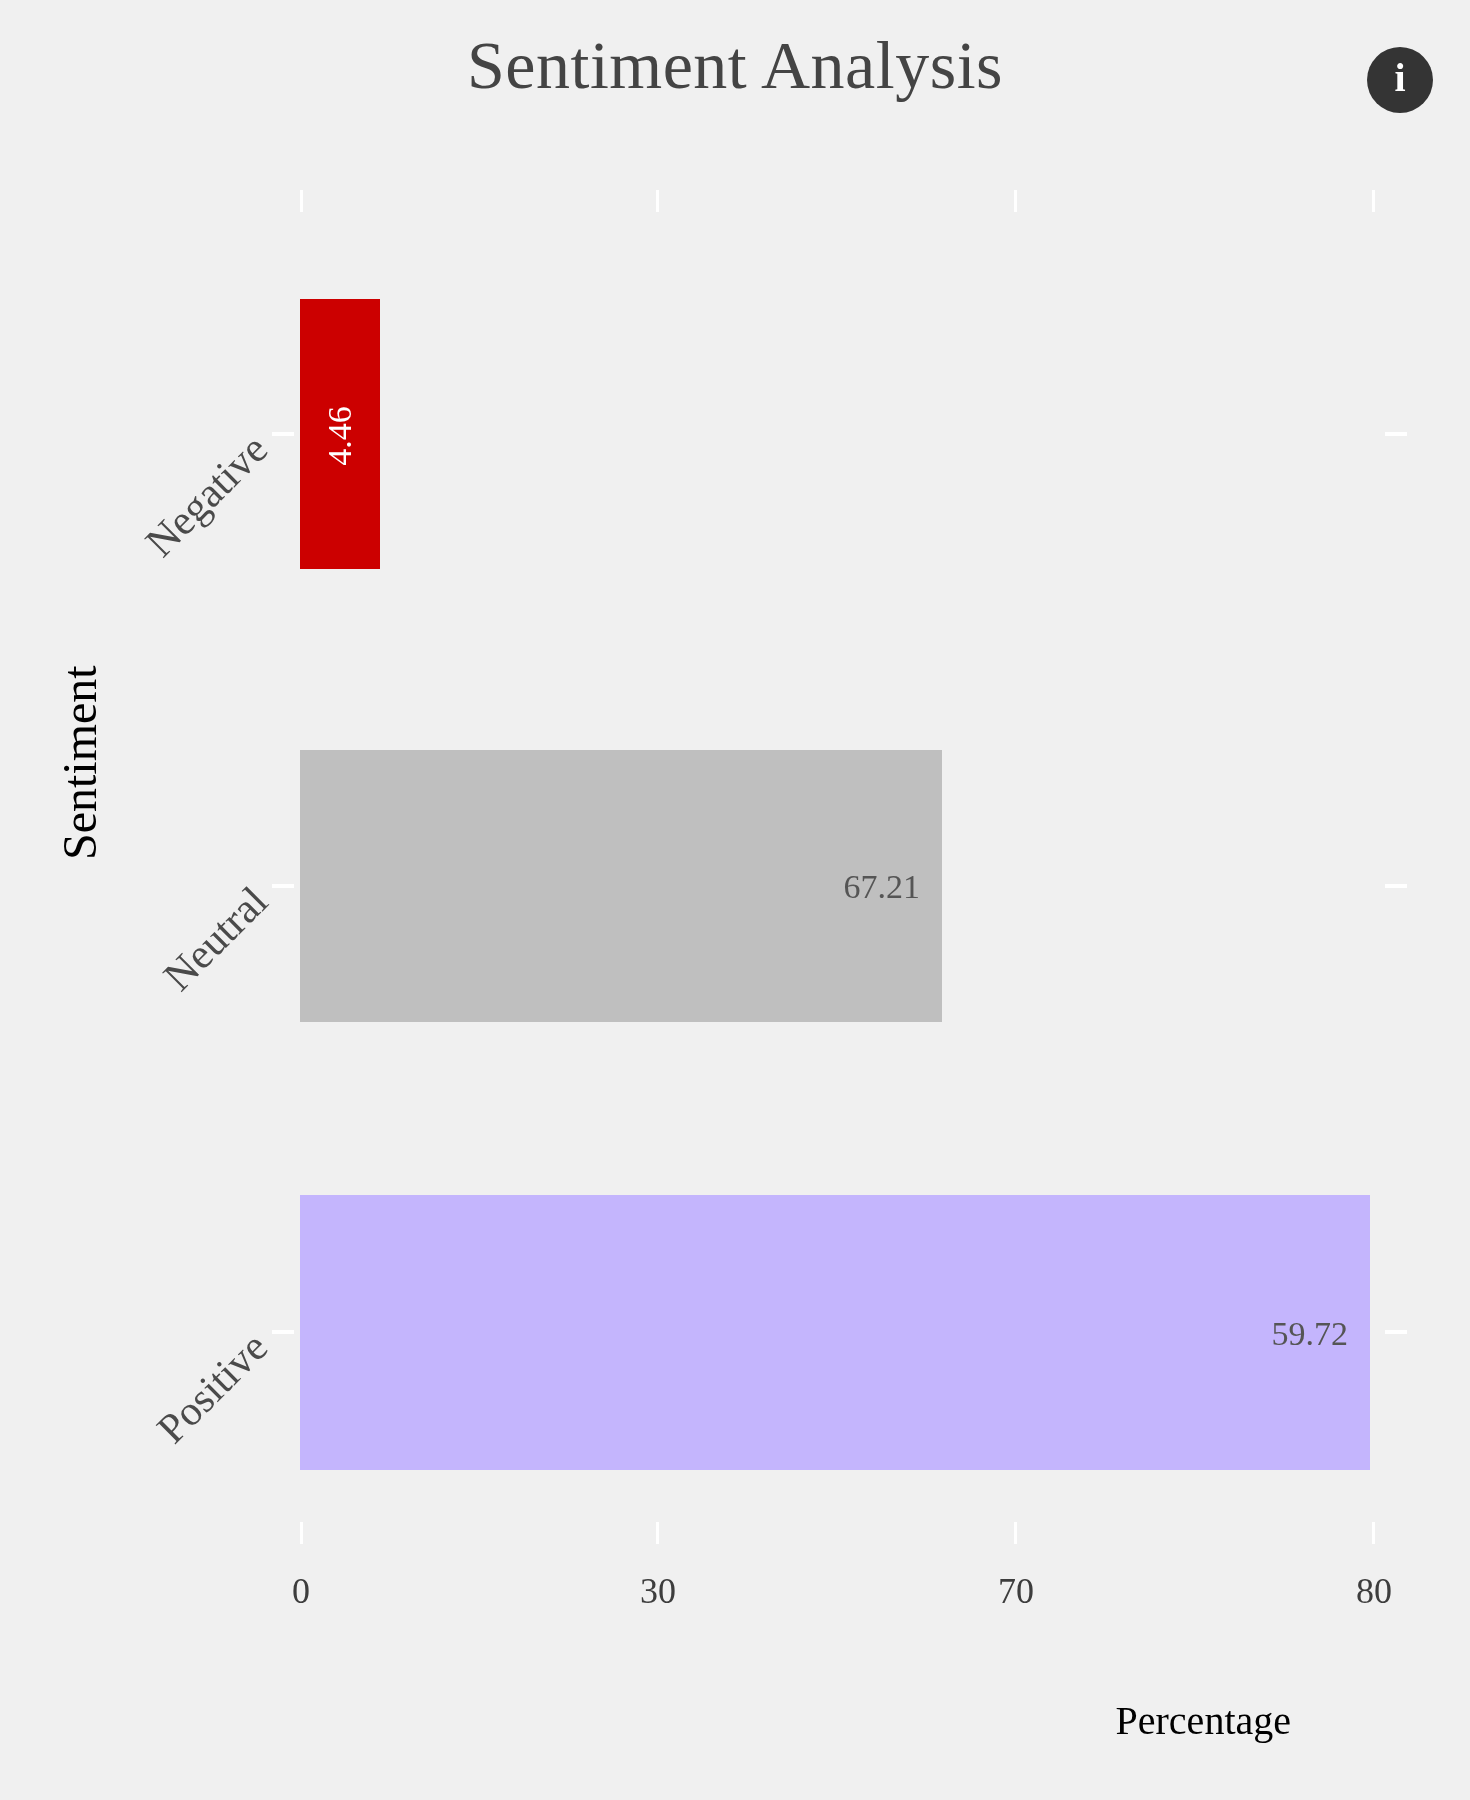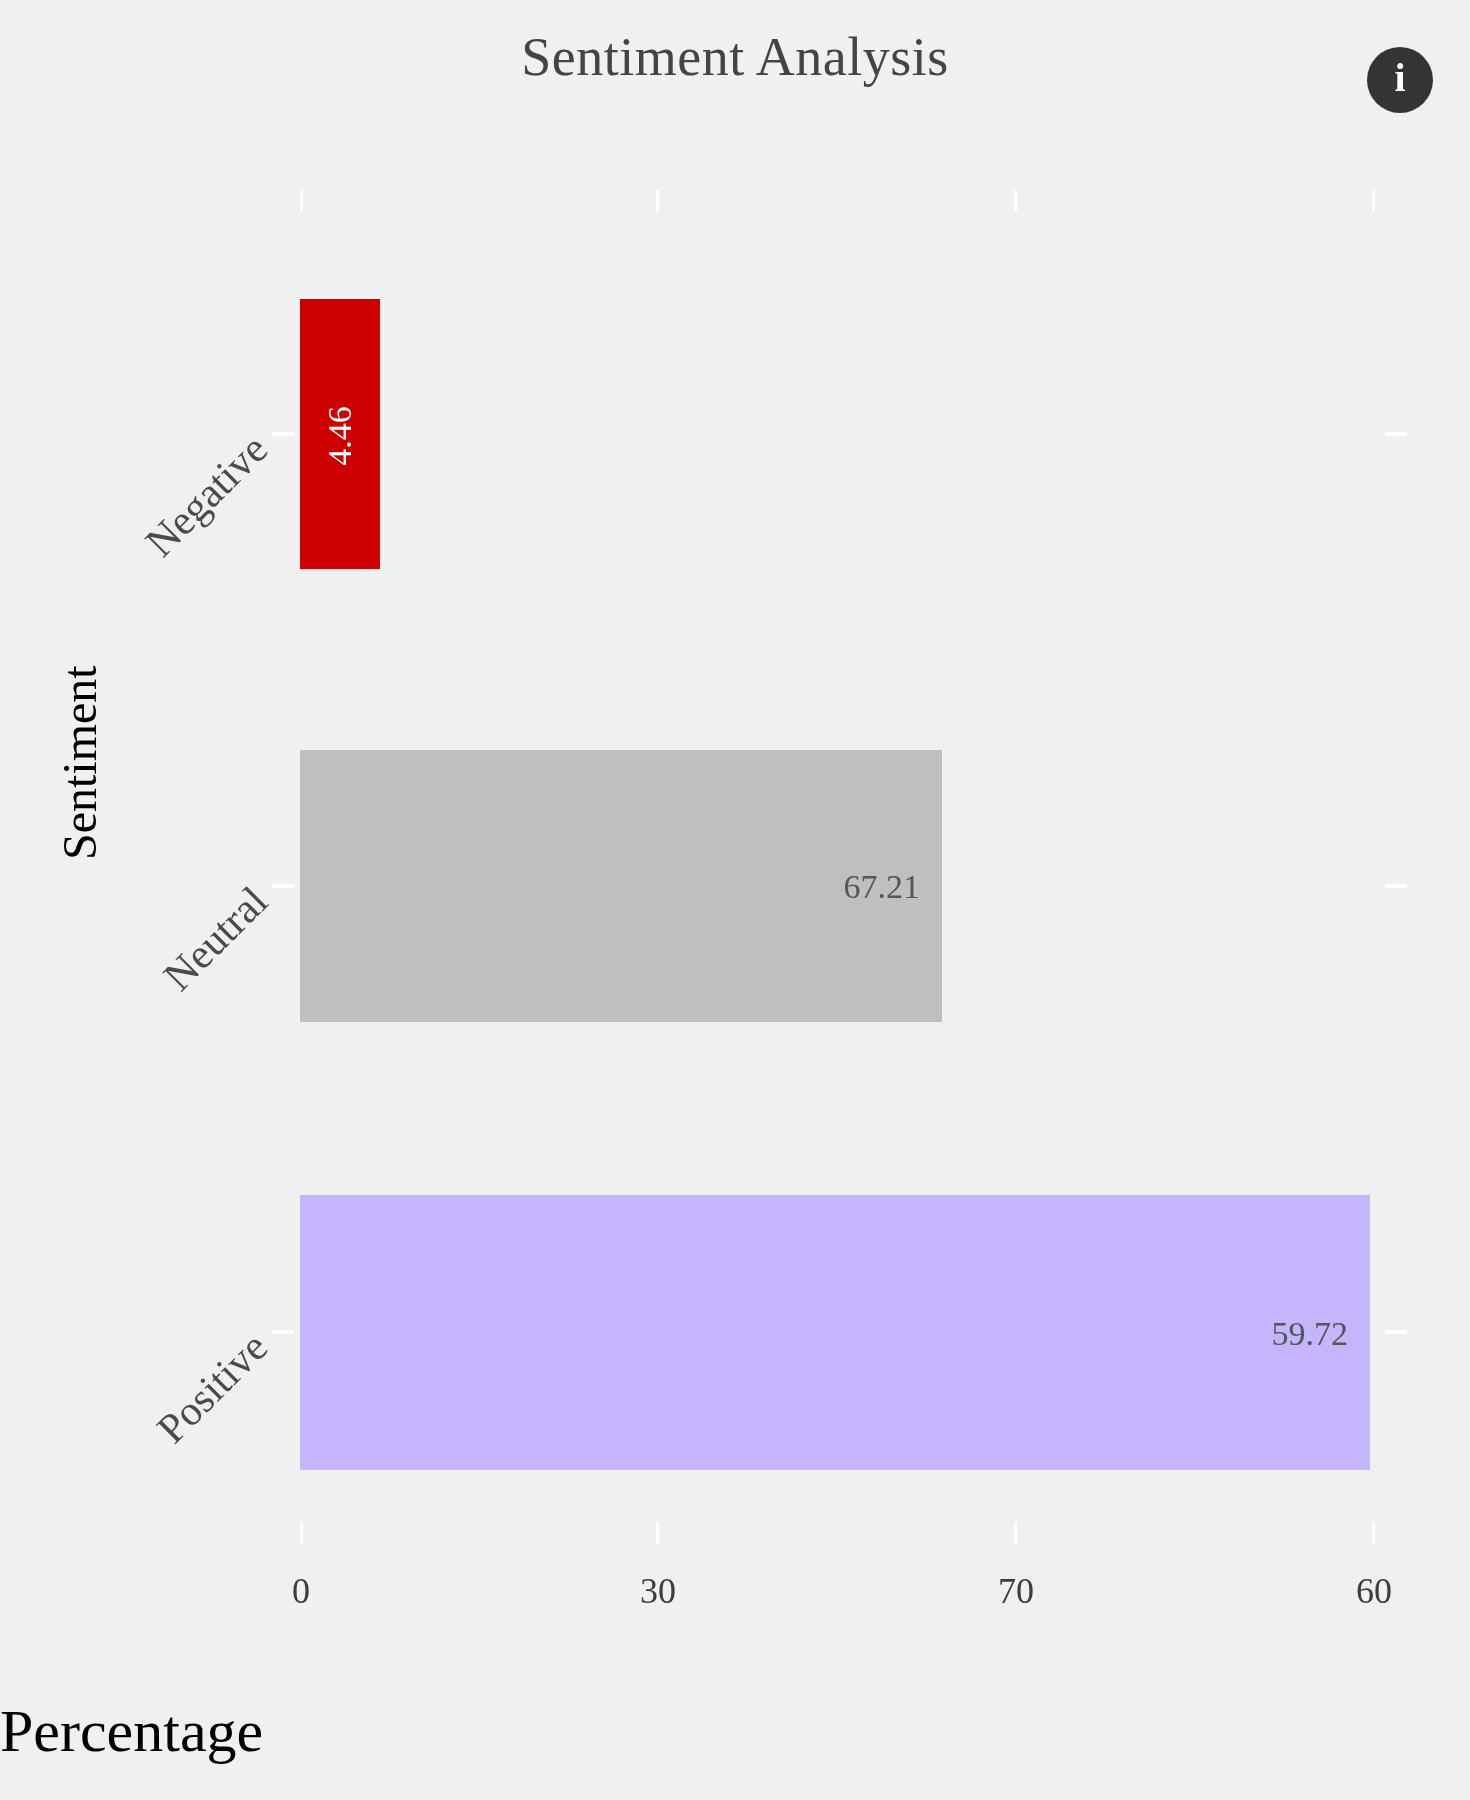--- a/index.html
+++ b/index.html
@@ -15,21 +15,21 @@
     font-family: "Liberation Serif", "DejaVu Serif", serif;
   }
 
   
   .chart-title {
     position: absolute;
     left: 0;
     top: 26px;
     width: 1470px;
     text-align: center;
-    font-size: 54px;
+    font-size: 68px;
     color: #444444;
     letter-spacing: 0.5px;
     font-family: "Liberation Serif", "DejaVu Serif", serif;
   }
 
   
   .info-button {
     position: absolute;
     left: 1367px;
     top: 47px;
@@ -119,22 +119,22 @@
     white-space: nowrap;
     transform: rotate(-90deg);
     transform-origin: left top;
     font-family: "Liberation Serif", "DejaVu Serif", serif;
   }
   .xlabel {
     position: absolute;
     left: 0;
     top: 1697px;
     width: 1291px;
-    text-align: left;
-    font-size: 60px;
+    text-align: right;
+    font-size: 40px;
     color: #000000;
     font-family: "Liberation Serif", "DejaVu Serif", serif;
   }
 </style>
 </head>
 <body>
 
 <div class="chart-title">Sentiment Analysis</div>
 
 <div class="info-button">
@@ -173,17 +173,17 @@
 
 <div class="cat-label" style="left:-140px;top:418px;width:400px;">Negative</div>
 
 <div class="cat-label" style="left:-140px;top:870px;width:400px;">Neutral</div>
 
 <div class="cat-label" style="left:-140px;top:1316px;width:400px;">Positive</div>
 
 <div class="xtick-label" style="left:301px;">0</div>
 <div class="xtick-label" style="left:658px;">30</div>
 <div class="xtick-label" style="left:1016px;">70</div>
-<div class="xtick-label" style="left:1374px;">60</div>
+<div class="xtick-label" style="left:1374px;">80</div>
 
 <div class="ylabel">Sentiment</div>
 
 <div class="xlabel">Percentage</div>
 
 </body></html>

